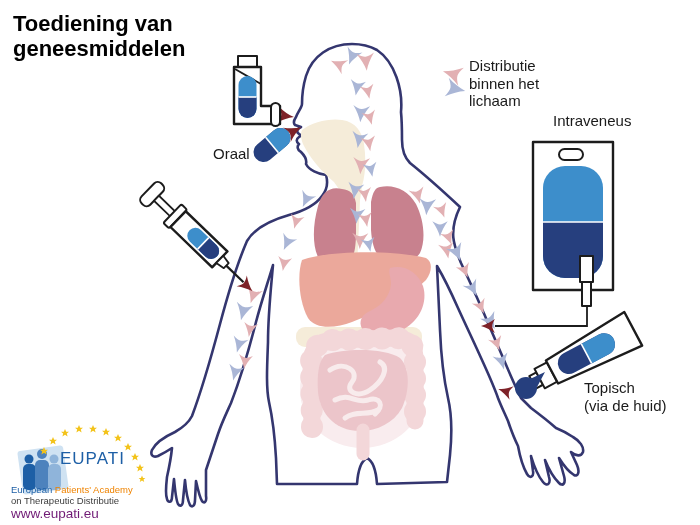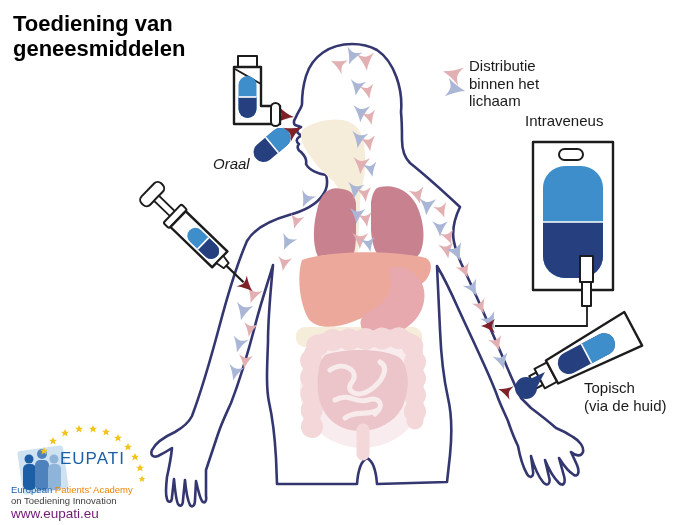--- a/index.html
+++ b/index.html
@@ -17,23 +17,23 @@
   .liver{fill:var(--liver_salmon,#eba89b);}
   .stomach{fill:var(--stomach_pink,#e8a9ae);}
   .ipale{fill:none;stroke:var(--intestine_pale,#f3d7d9);}
   .imid{fill:var(--intestine_mid,#ecc5ca);}
   .seam{stroke:#ffffff;stroke-width:1.6;}
   .gold{fill:var(--logo_star_gold,#f3c31a);}
   
   .lbl{position:absolute;font-size:15px;line-height:1.18;color:var(--label_black,#1a1a1a);white-space:pre-line;}
   #lbl-title{left:13px;top:11px;width:195px;font-size:22px;line-height:1.14;font-weight:700;color:#000;}
   #lbl-inhalation{left:116px;top:75px;width:114px;text-align:right;}
-  #lbl-oral{left:213px;top:155px;font-style:italic;}
+  #lbl-oral{left:213px;top:145px;}
   #lbl-im{left:99px;top:251px;}
-  #lbl-iv{left:525px;top:112px;}
+  #lbl-iv{left:553px;top:112px;}
   #lbl-topical{left:584px;top:379px;}
   #lbl-legend{left:469px;top:57px;}
   
   #logo-acronym{position:absolute;left:60px;top:449px;font-size:17px;font-weight:400;letter-spacing:1px;color:var(--logo_blue,#1d5fa6);}
   #logo-name{position:absolute;left:11px;top:484px;font-size:9.5px;font-weight:400;white-space:nowrap;}
   #logo-name .p1{color:var(--logo_blue,#1d5fa6);}
   #logo-name .p2{color:var(--logo_orange,#ef8300);}
   #logo-name2{position:absolute;left:11px;top:495px;font-size:9.5px;color:#3c3c3c;white-space:nowrap;}
   #logo-url{position:absolute;left:11px;top:506px;font-size:13.5px;color:#701a75;}
 </style>
@@ -253,16 +253,16 @@
 <div class="lbl" id="lbl-oral">Oraal</div>
 <div class="lbl" id="lbl-iv">Intraveneus</div>
 <div class="lbl" id="lbl-legend">Distributie
 binnen het
 lichaam</div>
 <div class="lbl" id="lbl-topical">Topisch
 (via de huid)</div>
 
 <div id="logo-acronym">EUPATI</div>
 <div id="logo-name"><span class="p1">European </span><span class="p2">Patients' Academy</span></div>
-<div id="logo-name2">on Toediening Innovation</div>
+<div id="logo-name2">on Therapeutic Distributie</div>
 <div id="logo-url">www.eupati.eu</div>
 
 </div>
 
 </body></html>

